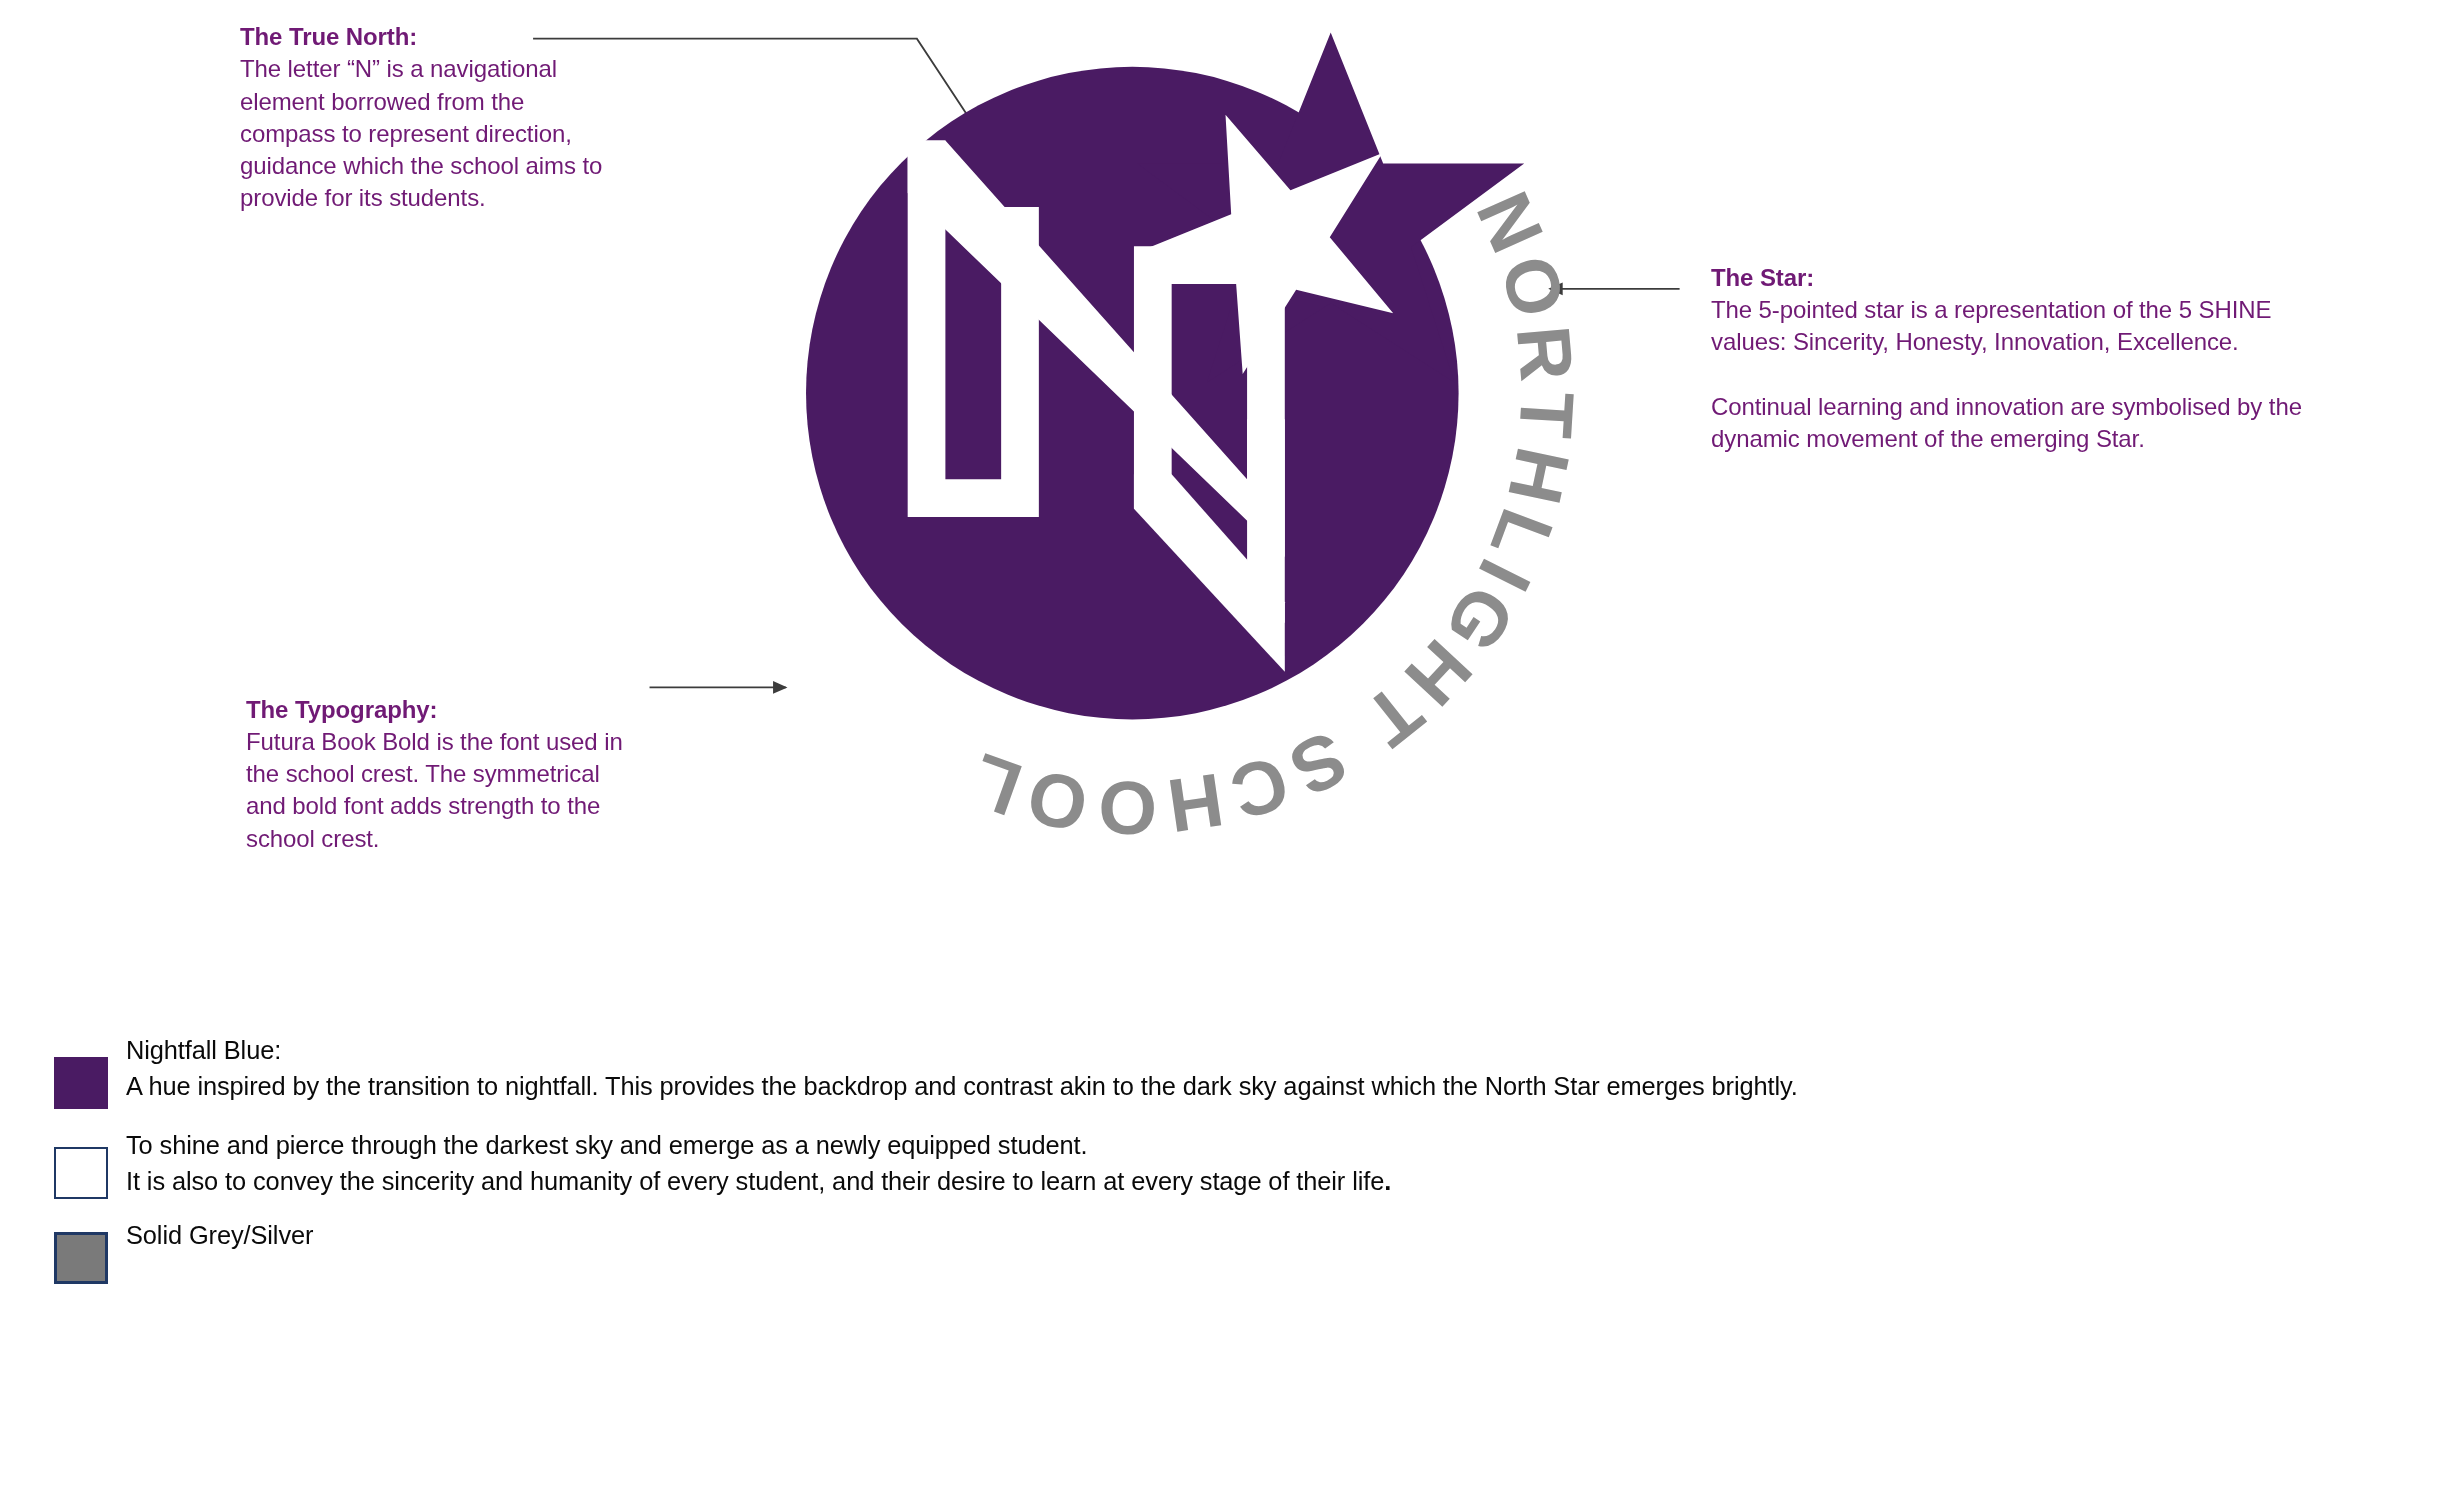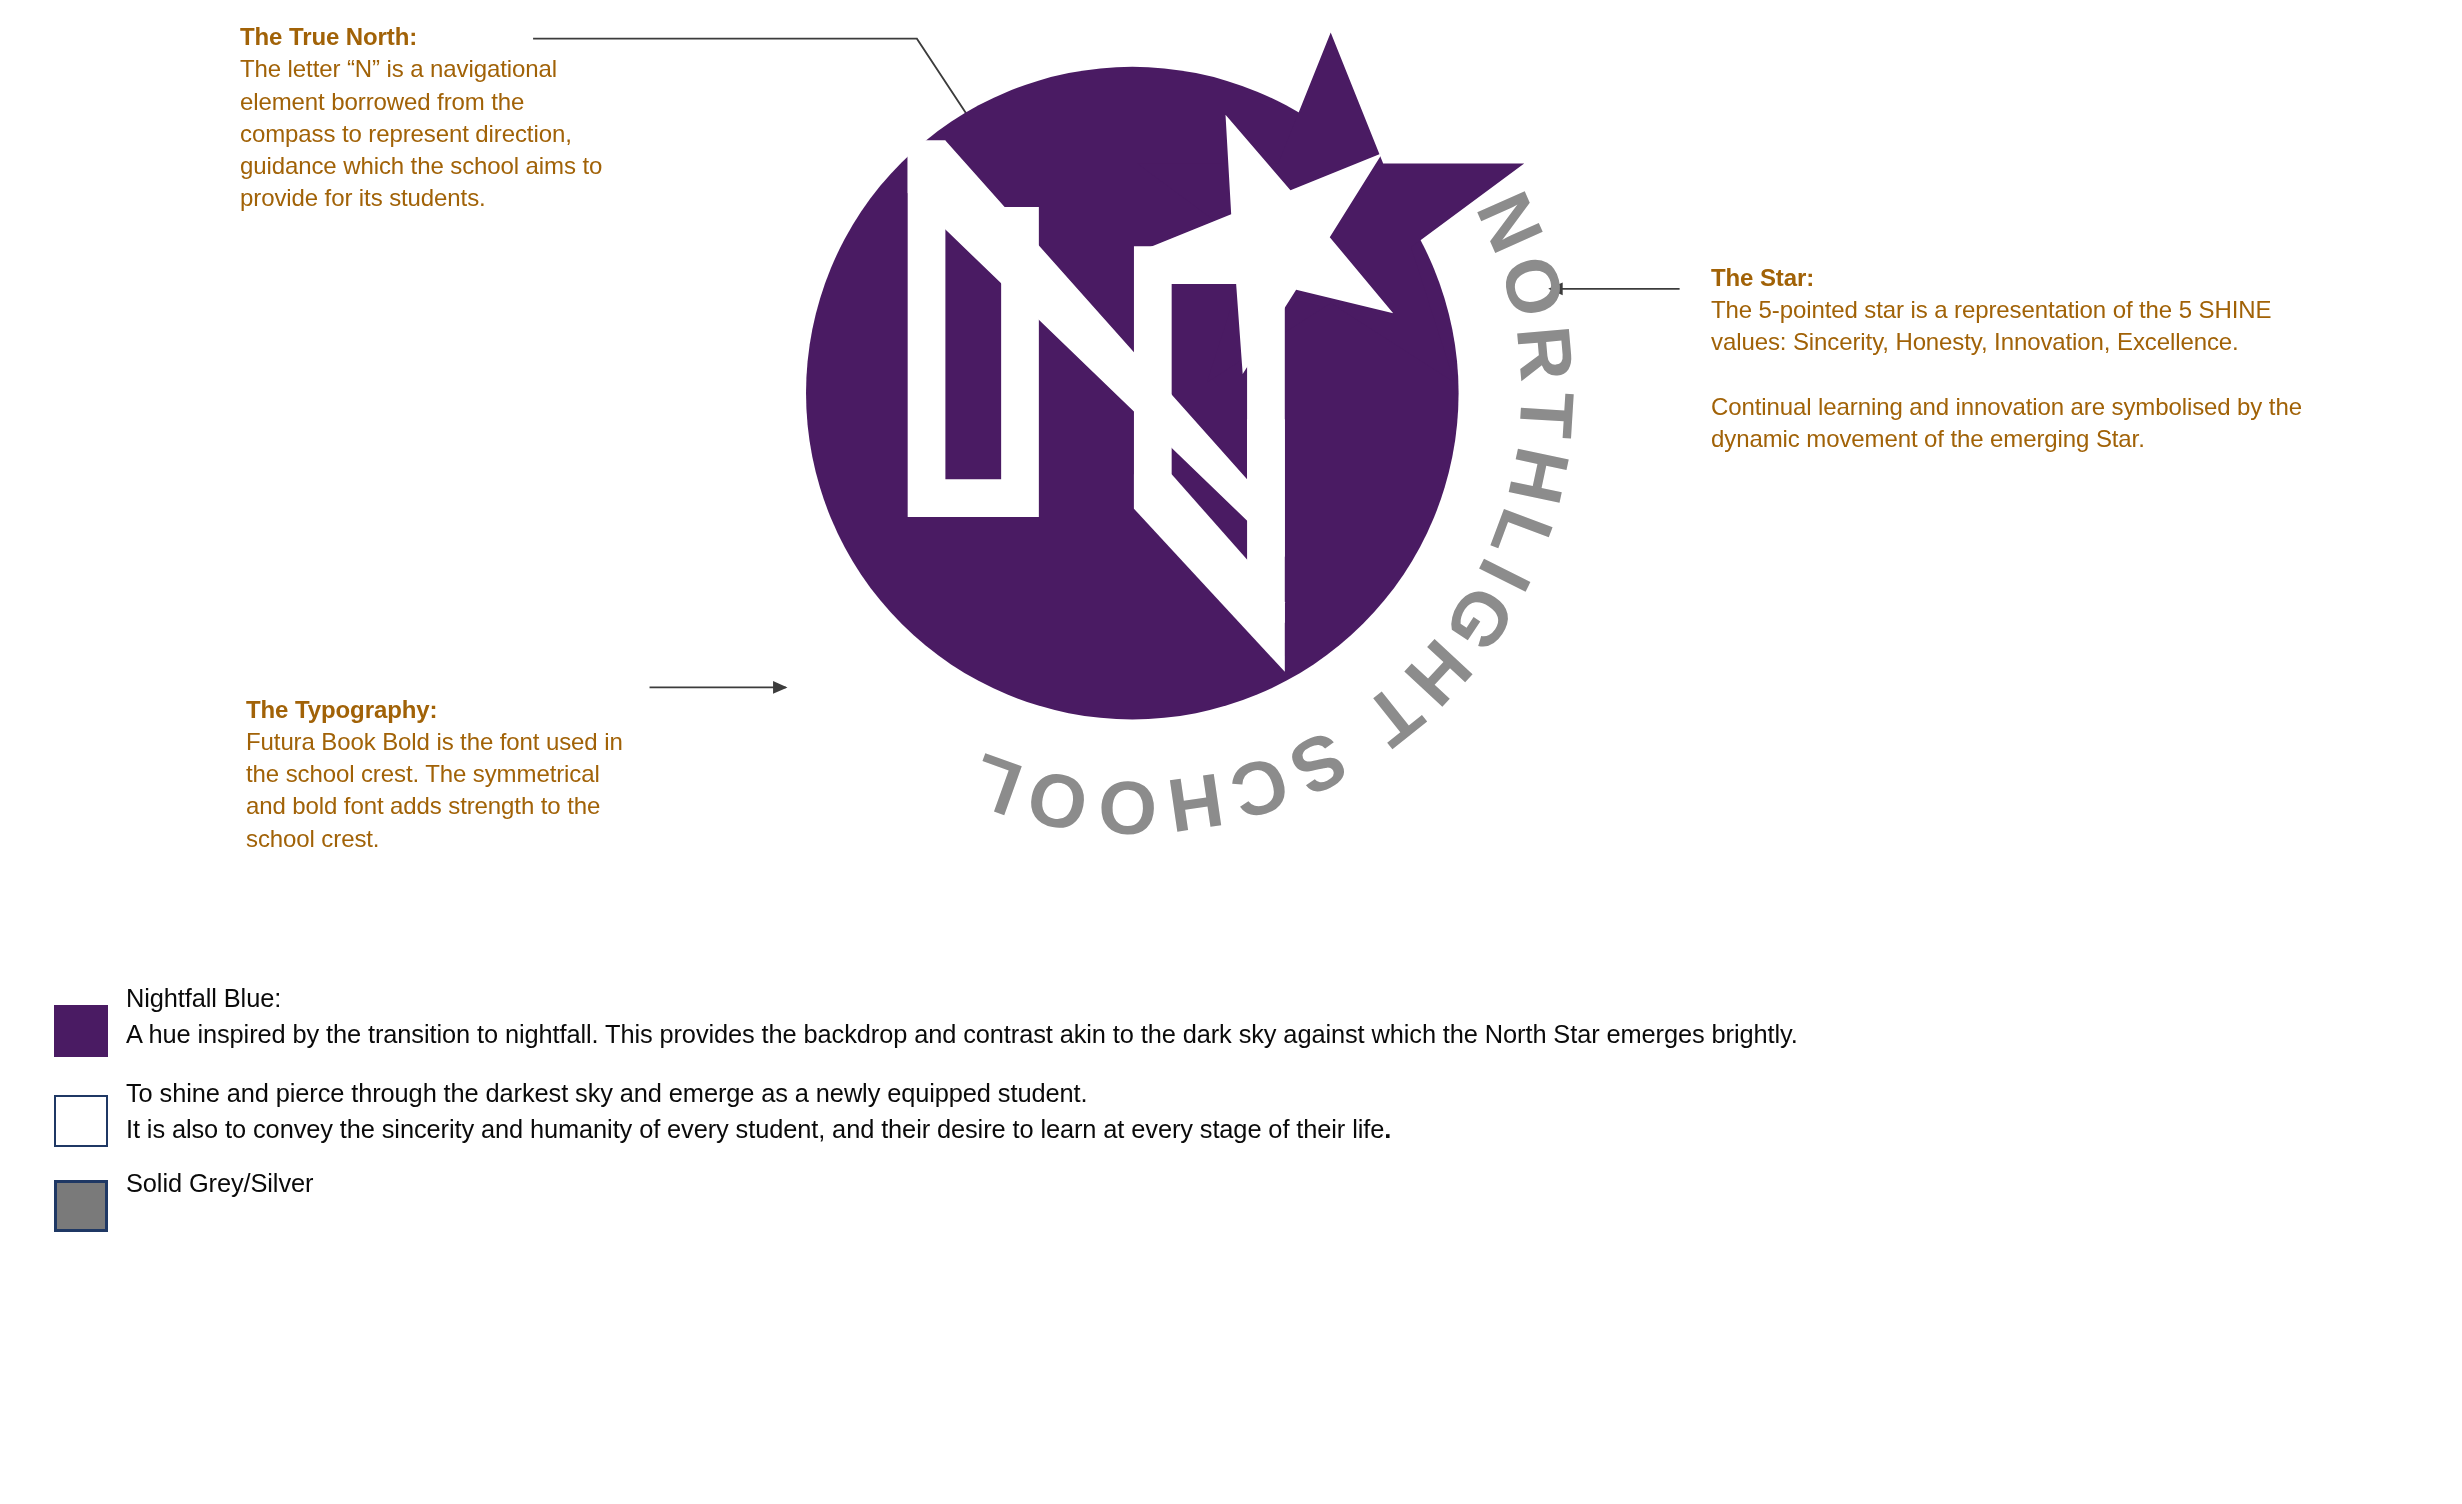--- a/index.html
+++ b/index.html
@@ -16,21 +16,21 @@
     font-family: "Liberation Sans", sans-serif;
     color: #000000;
     -webkit-font-smoothing: antialiased;
   }
 
   
   .anno {
     position: absolute;
     font-size: 24px;
     line-height: 1.34;
-    color: #a16207;
+    color: #701a75;
     letter-spacing: -0.1px;
   }
   .anno .hd {
     font-weight: bold;
     display: block;
   }
   .anno p {
     margin: 0;
   }
   .anno p.gap {
@@ -69,21 +69,21 @@
     left: 722px;
     top: 16.4px;
     width: 919px;
     height: 869px;
   }
 
   
   #palette {
     position: absolute;
     left: 0;
-    top: 980px;
+    top: 1032px;
     width: 2462px;
   }
   .swatch-row {
     position: relative;
     display: flex;
     align-items: flex-start;
     margin-bottom: 18px;
   }
   .swatch {
     flex: 0 0 auto;

